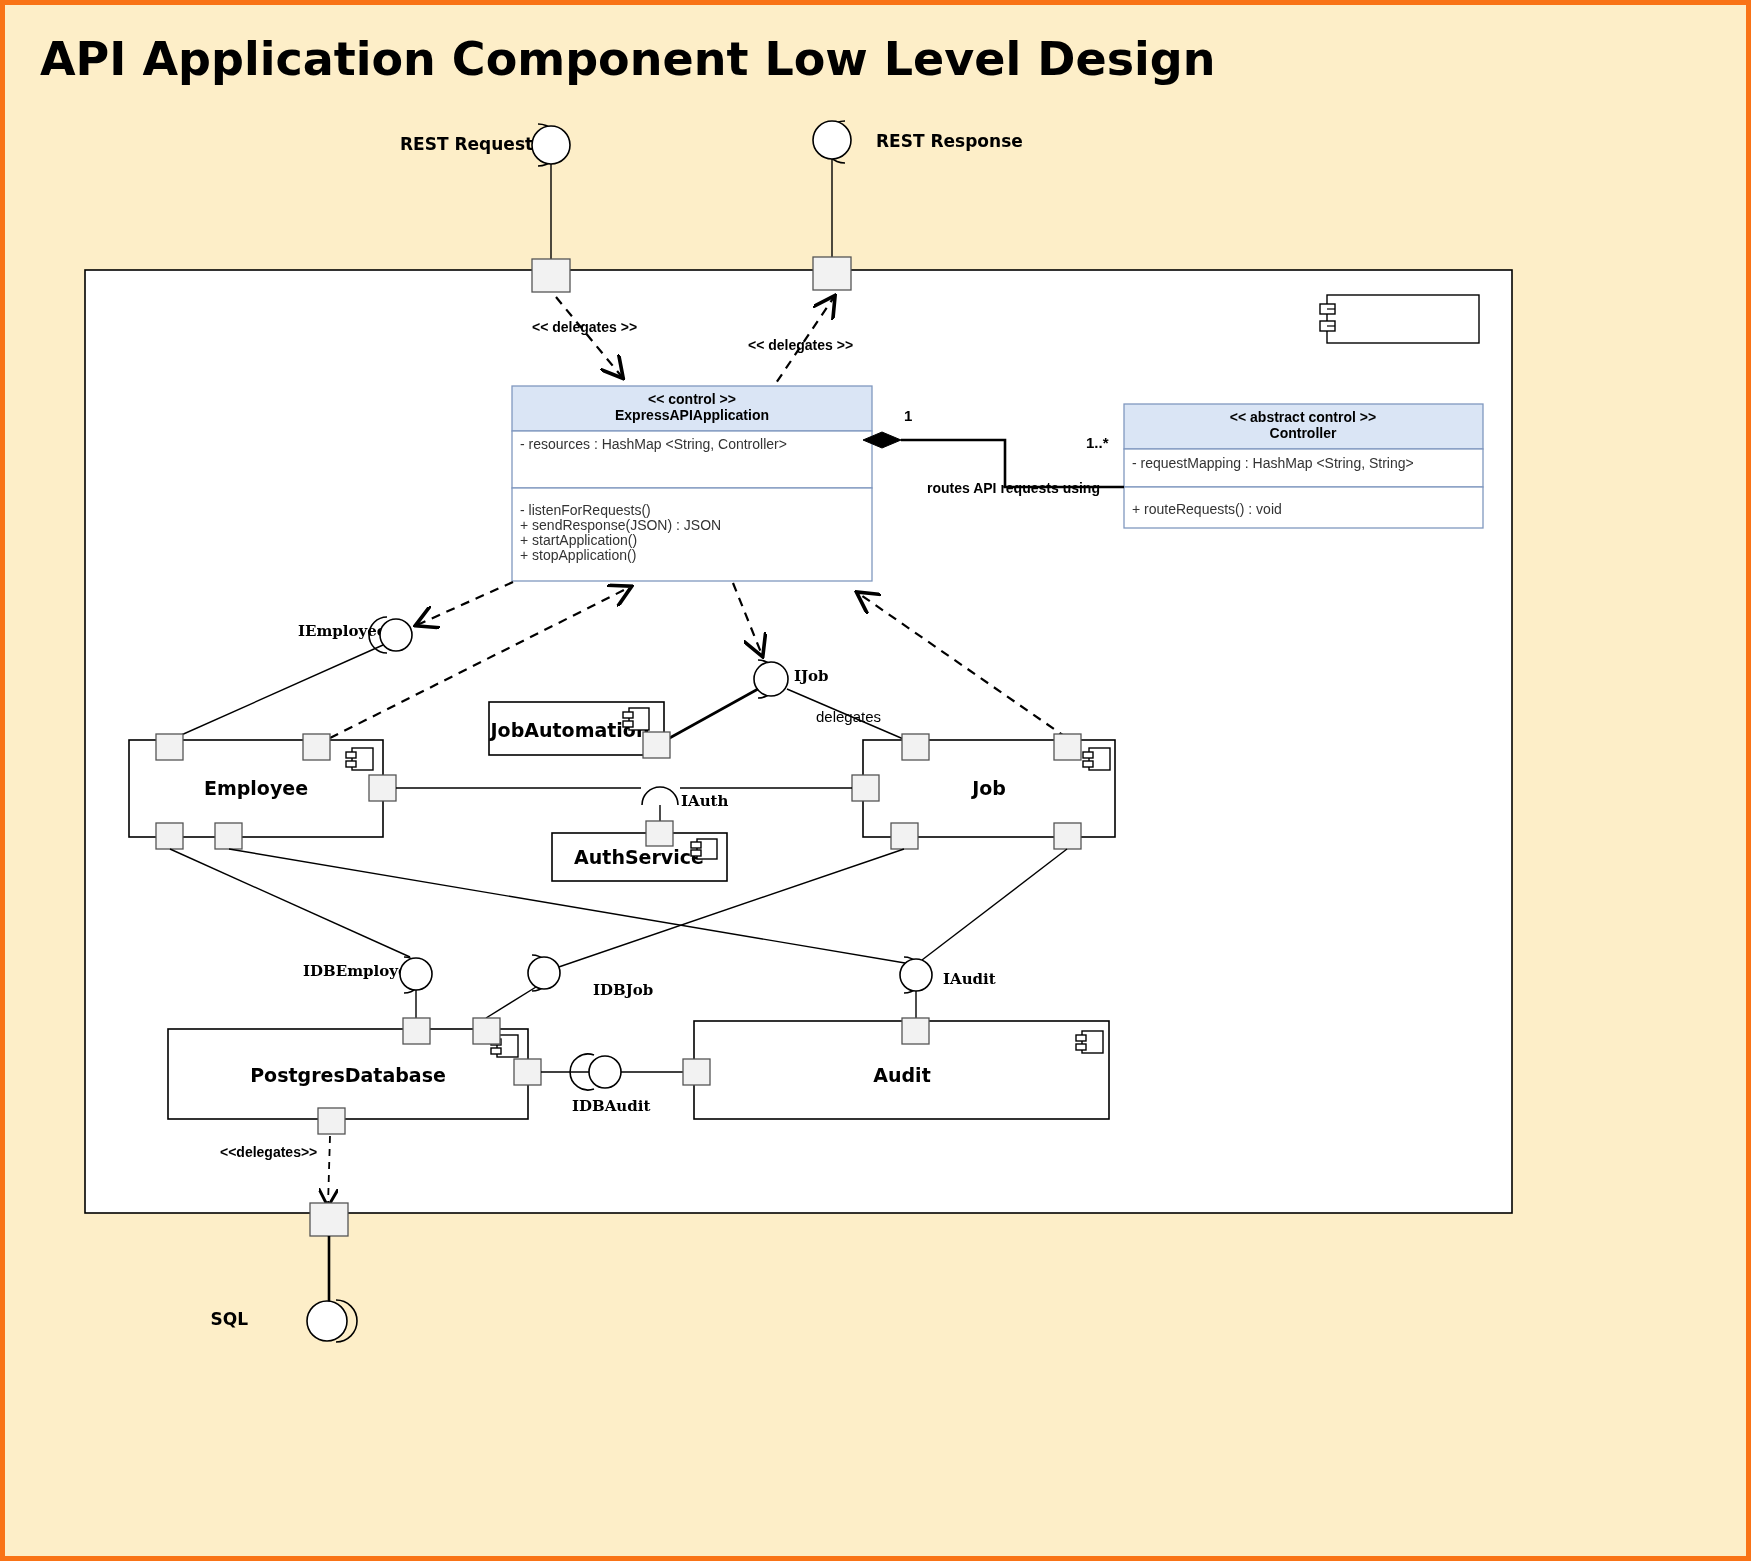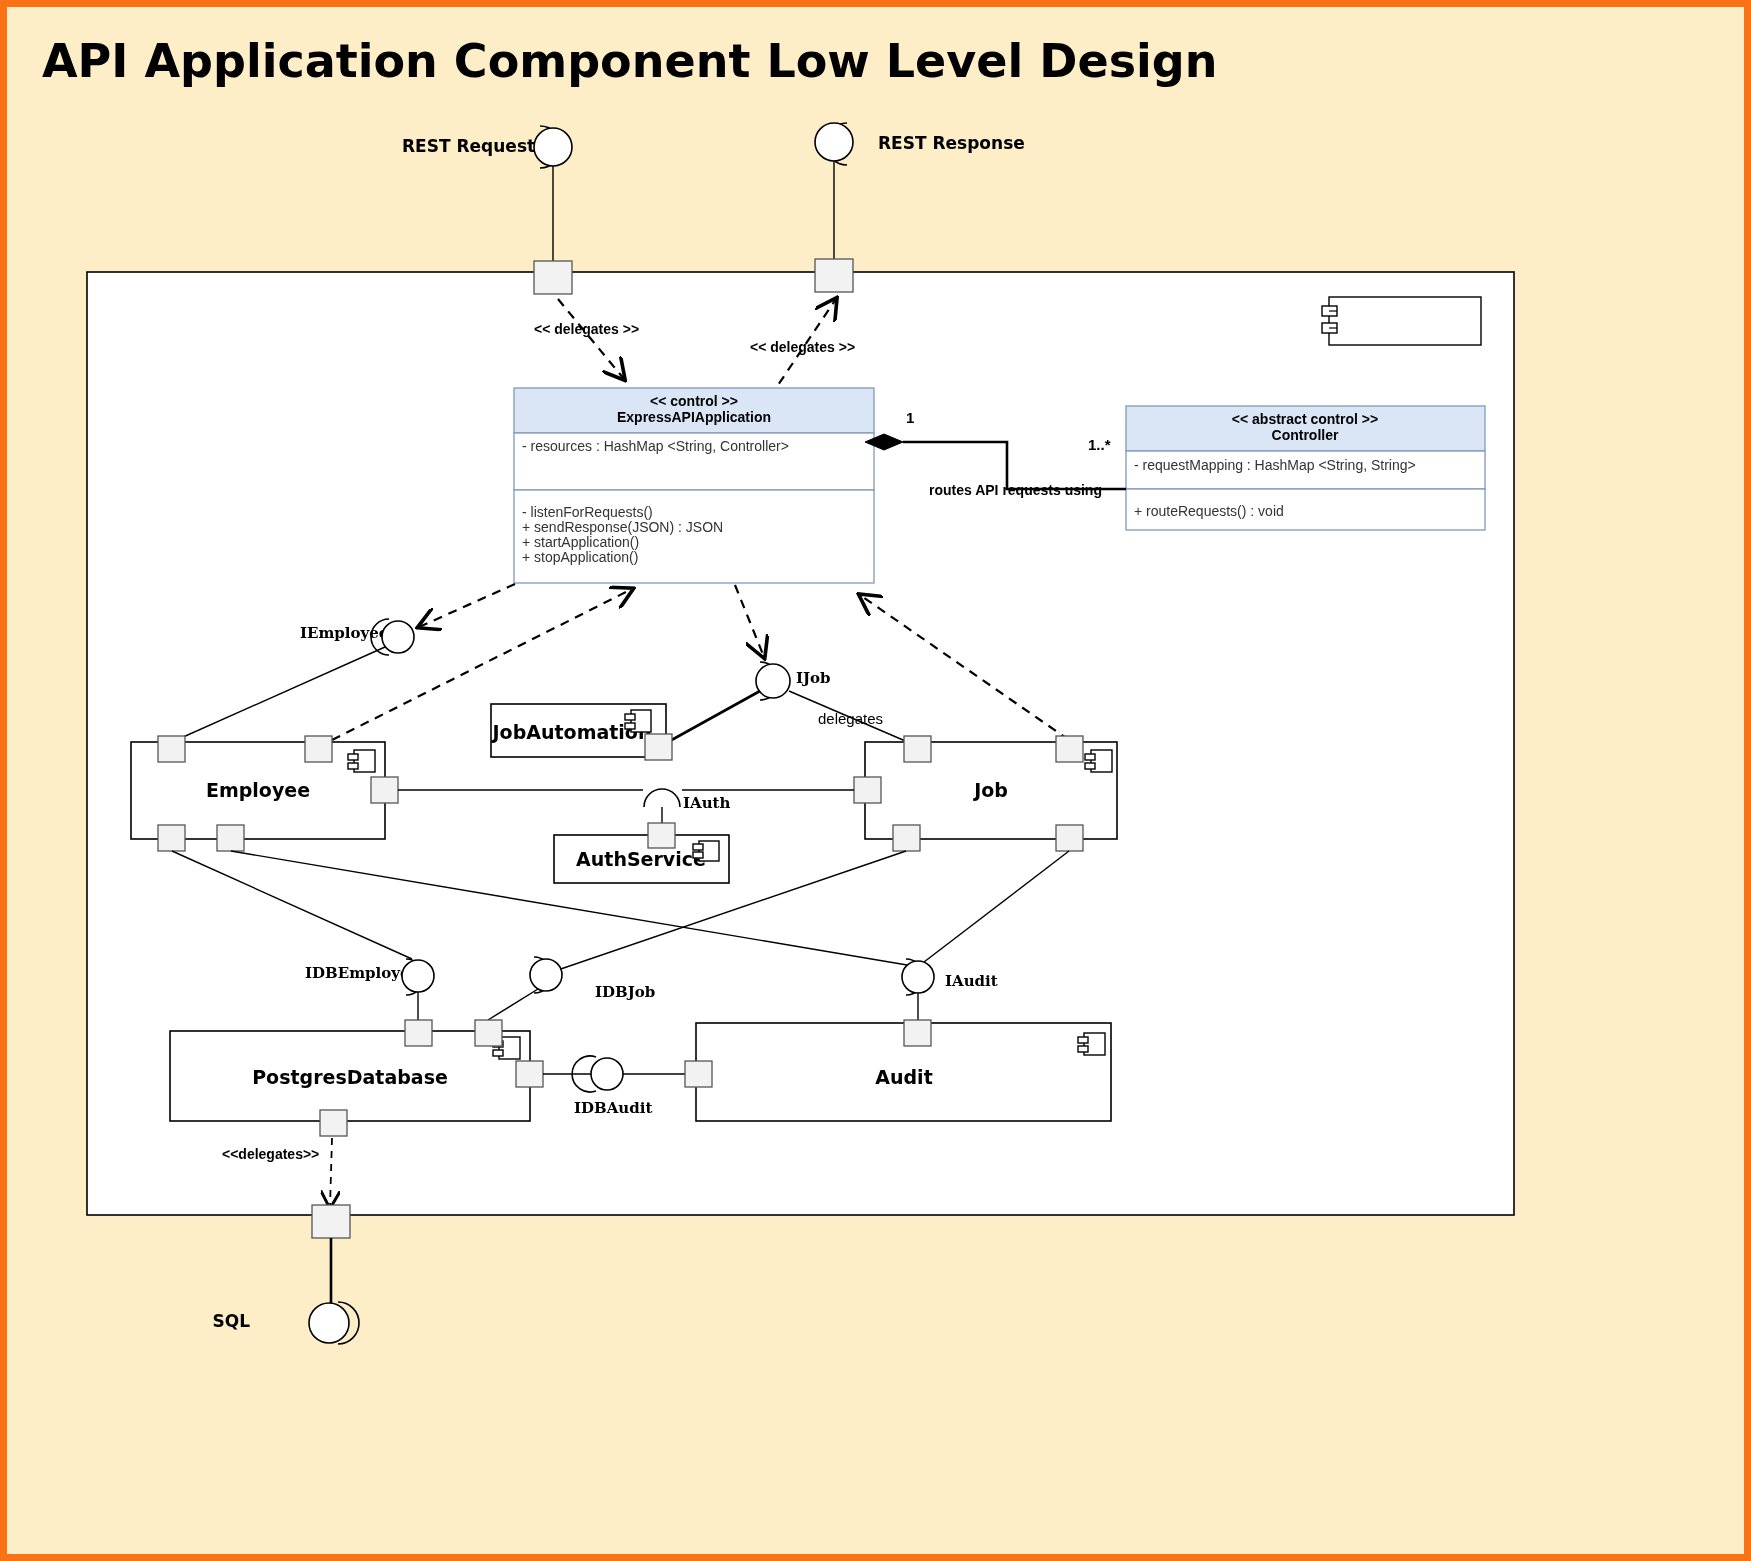--- a/index.html
+++ b/index.html
@@ -5,21 +5,21 @@
   html, body {
     margin: 0;
     padding: 0;
     background: #ffffff;
   }
   #canvas {
     position: relative;
     width: 1751px;
     height: 1561px;
     background: #fdeec8;
-    border: 7px solid #f97316;
+    border: 5px solid #f97316;
     box-sizing: border-box;
     overflow: hidden;
     font-family: "Liberation Sans", sans-serif;
   }
   #diagram-svg {
     position: absolute;
     left: 0;
     top: 0;
     width: 1751px;
     height: 1561px;

